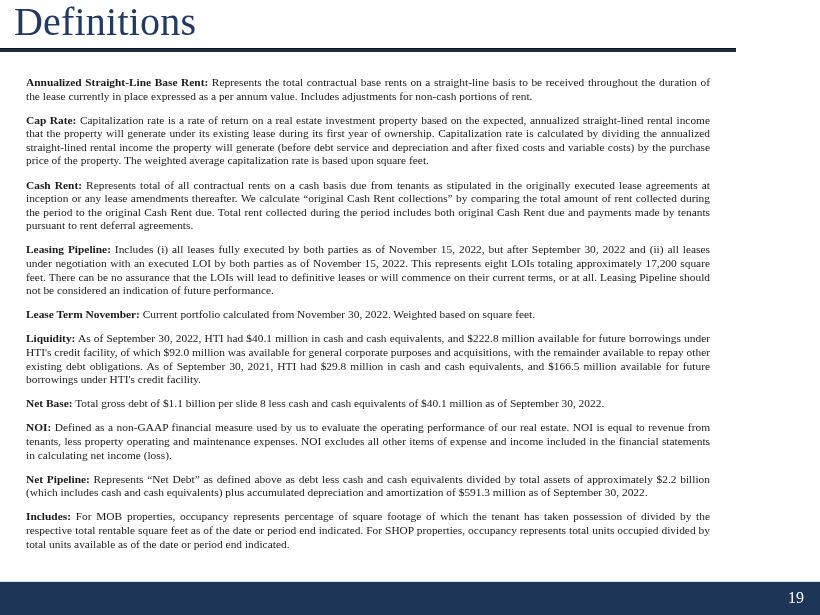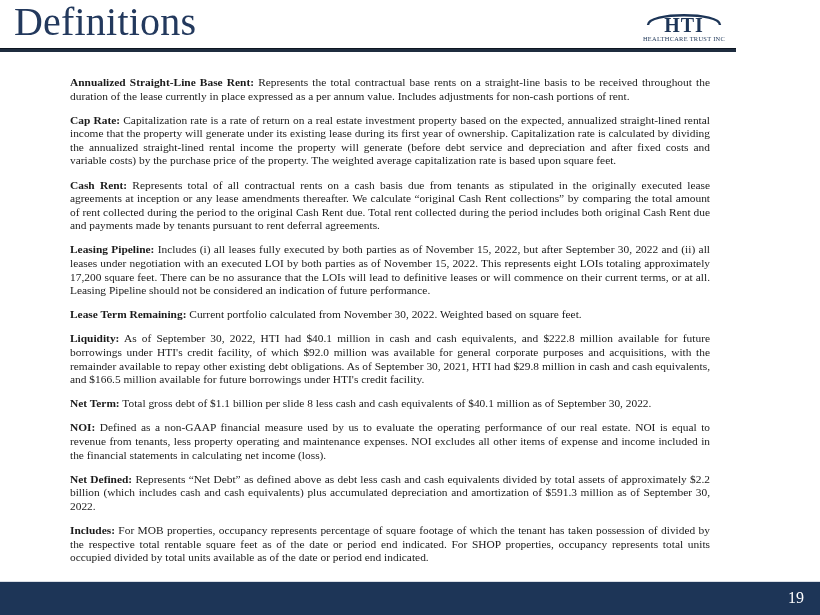--- a/index.html
+++ b/index.html
@@ -57,21 +57,20 @@
   }
 
   
   .content {
     position: absolute;
     left: 0;
     top: 56px;
     right: 0;
     padding: 20px 26px 0 26px;
     box-sizing: border-box;
-    margin-left: 44px;
   }
   .definition {
     font-size: 11.4px;
     line-height: 13.6px;
     color: #1a1a1a;
     text-align: justify;
     margin: 0 0 10.5px 0;
     hyphens: none;
   }
   .definition .term {
@@ -99,27 +98,20 @@
   }
 </style>
 </head>
 <body>
 
 <div class="slide">
 
   <div class="header">
     <div class="page-title">Definitions</div>
 
-    <div class="logo">
-      <svg width="92" height="38" viewBox="0 0 92 38" xmlns="http://www.w3.org/2000/svg" aria-hidden="true">
-        <path d="M10 19 C10 6, 82 6, 82 19" fill="none" stroke="#1d3557" stroke-width="2.4"></path>
-        <text x="46" y="26" text-anchor="middle" font-family="Liberation Serif, serif" font-size="20" font-weight="bold" fill="#1d3557" letter-spacing="1">HTI</text>
-        <text x="46" y="35" text-anchor="middle" font-family="Liberation Serif, serif" font-size="6.4" fill="#1d3557" letter-spacing="0.3">HEALTHCARE TRUST INC</text>
-      </svg>
-    </div>
 
     <div class="header-rule"></div>
   </div>
 
   <div class="content">
 
     <p class="definition">
       <span class="term">Annualized Straight-Line Base Rent:</span><span> Represents the total contractual base rents on a straight-line basis to be received throughout the duration of the lease currently in place expressed as a per annum value. Includes adjustments for non-cash portions of rent.</span>
     </p>
 
@@ -129,37 +121,37 @@
 
     <p class="definition">
       <span class="term">Cash Rent:</span><span> Represents total of all contractual rents on a cash basis due from tenants as stipulated in the originally executed lease agreements at inception or any lease amendments thereafter. We calculate “original Cash Rent collections” by comparing the total amount of rent collected during the period to the original Cash Rent due. Total rent collected during the period includes both original Cash Rent due and payments made by tenants pursuant to rent deferral agreements.</span>
     </p>
 
     <p class="definition">
       <span class="term">Leasing Pipeline:</span><span>  Includes (i) all leases fully executed by both parties as of November 15, 2022, but after September 30, 2022 and (ii) all leases under negotiation with an executed LOI by both parties as of November 15, 2022. This represents eight LOIs totaling approximately 17,200 square feet. There can be no assurance that the LOIs will lead to definitive leases or will commence on their current terms, or at all. Leasing Pipeline should not be considered an indication of future performance.</span>
     </p>
 
     <p class="definition">
-      <span class="term">Lease Term Remaining:</span><span> Current portfolio calculated from November 30, 2022. Weighted based on square feet.</span>
+      <span class="term">Lease Term November:</span><span> Current portfolio calculated from November 30, 2022. Weighted based on square feet.</span>
     </p>
 
     <p class="definition">
       <span class="term">Liquidity:</span><span> As of September 30, 2022, HTI had $40.1 million in cash and cash equivalents, and $222.8 million available for future borrowings under HTI's credit facility, of which $92.0 million was available for general corporate purposes and acquisitions, with the remainder available to repay other existing debt obligations. As of September 30, 2021, HTI had $29.8 million in cash and cash equivalents, and $166.5 million available for future borrowings under HTI's credit facility.</span>
     </p>
 
     <p class="definition">
-      <span class="term">Net Term:</span><span> Total gross debt of $1.1 billion per slide 8 less cash and cash equivalents of $40.1 million as of September 30, 2022.</span>
+      <span class="term">Net Base:</span><span> Total gross debt of $1.1 billion per slide 8 less cash and cash equivalents of $40.1 million as of September 30, 2022.</span>
     </p>
 
     <p class="definition">
       <span class="term">NOI:</span><span> Defined as a non-GAAP financial measure used by us to evaluate the operating performance of our real estate. NOI is equal to revenue from tenants, less property operating and maintenance expenses. NOI excludes all other items of expense and income included in the financial statements in calculating net income (loss).</span>
     </p>
 
     <p class="definition">
-      <span class="term">Net Defined:</span><span> Represents “Net Debt” as defined above as debt less cash and cash equivalents divided by total assets of approximately $2.2 billion (which includes cash and cash equivalents) plus accumulated depreciation and amortization of $591.3 million as of September 30, 2022.</span>
+      <span class="term">Net Pipeline:</span><span> Represents “Net Debt” as defined above as debt less cash and cash equivalents divided by total assets of approximately $2.2 billion (which includes cash and cash equivalents) plus accumulated depreciation and amortization of $591.3 million as of September 30, 2022.</span>
     </p>
 
     <p class="definition">
       <span class="term">Includes:</span><span> For MOB properties, occupancy represents percentage of square footage of which the tenant has taken possession of divided by the respective total rentable square feet as of the date or period end indicated. For SHOP properties, occupancy represents total units occupied divided by total units available as of the date or period end indicated.</span>
     </p>
 
   </div>
 
   <div class="footer-bar">
     <div class="page-number">19</div>

